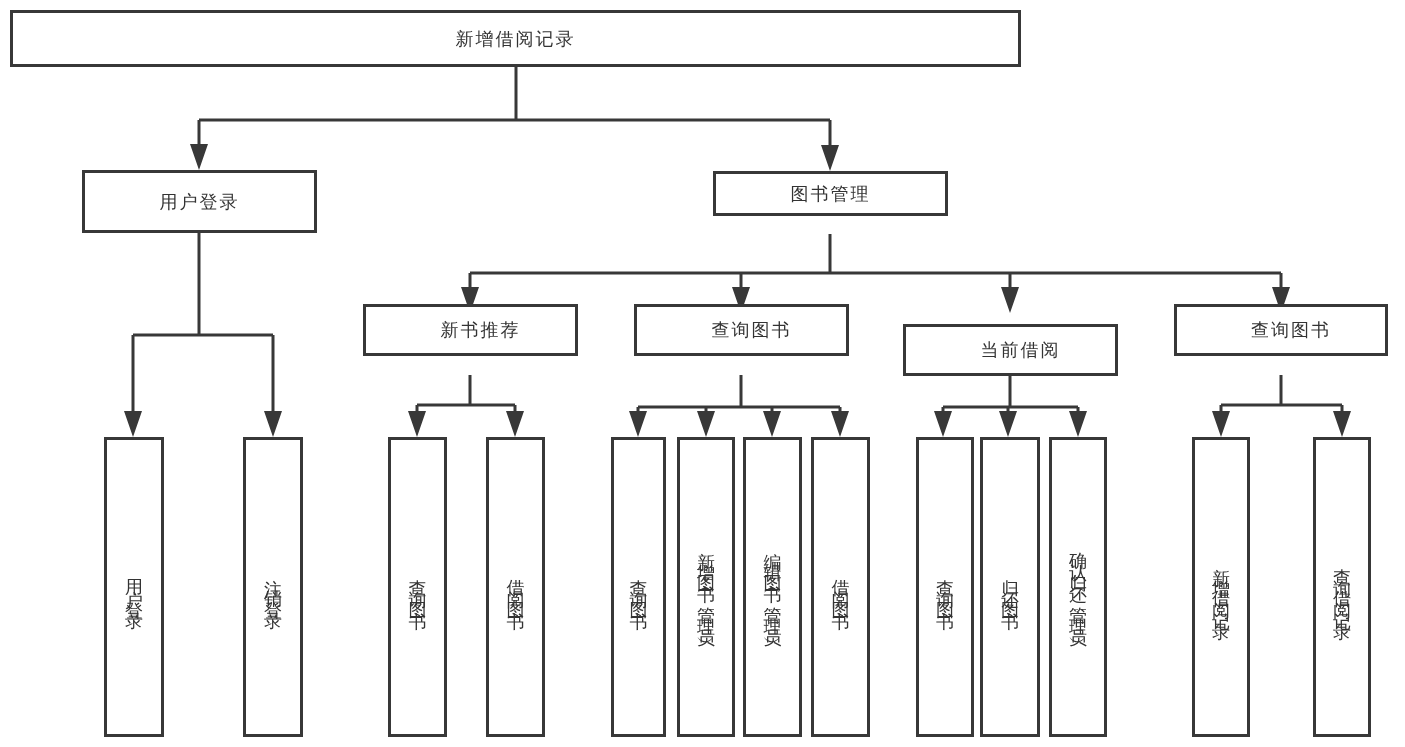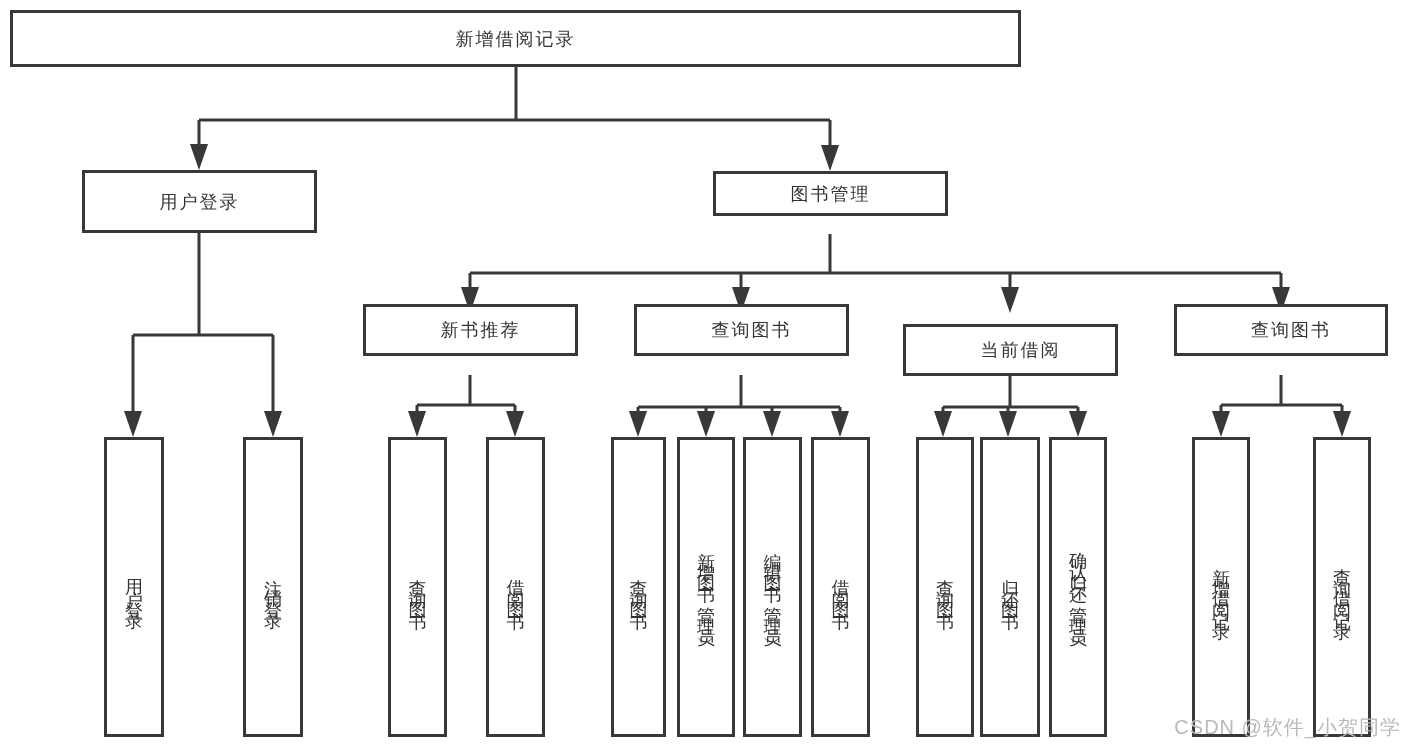--- a/index.html
+++ b/index.html
@@ -136,14 +136,13 @@
   <div class="node leaf l-c3">编辑图书（管理员）</div>
   <div class="node leaf l-c4">借阅图书</div>
 
   <div class="node leaf l-d1">查询图书</div>
   <div class="node leaf l-d2">归还图书</div>
   <div class="node leaf l-d3">确认归还（管理员）</div>
 
   <div class="node leaf l-e1">新增借阅记录</div>
   <div class="node leaf l-e2">查询借阅记录</div>
 
-  <div class="watermark">CSDN @软件_小贺同学</div>
 </div>
 
 </body></html>

